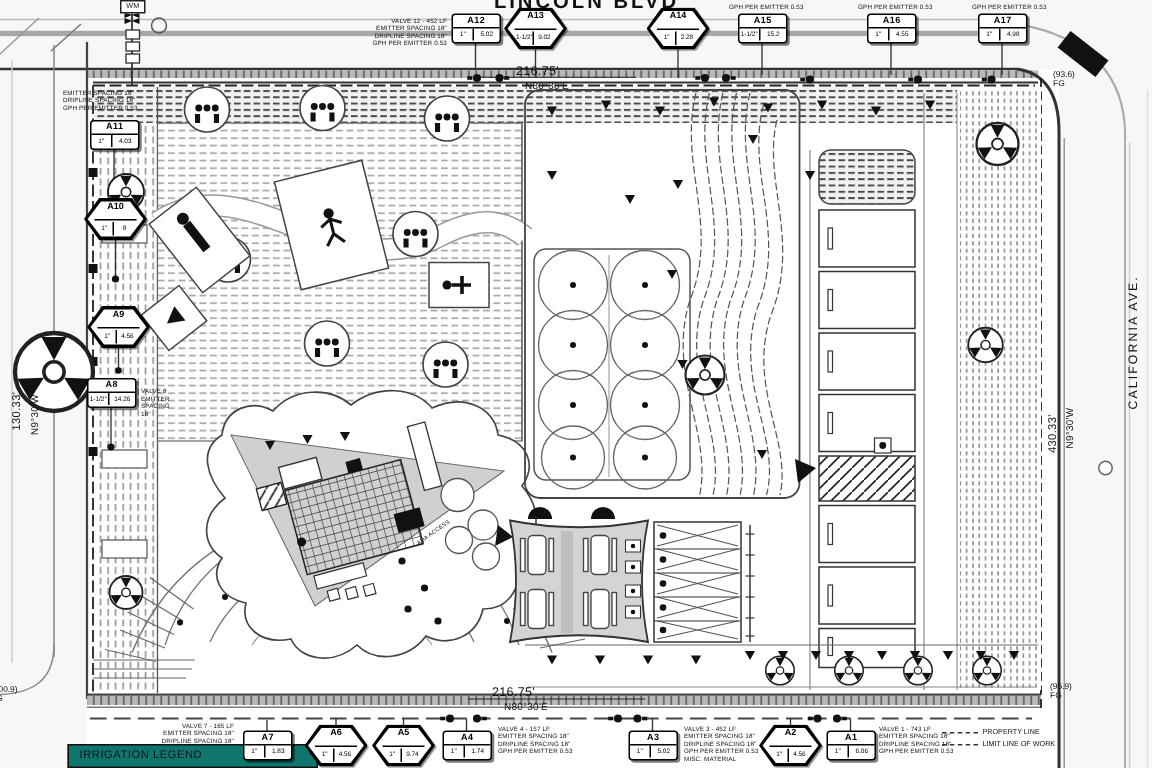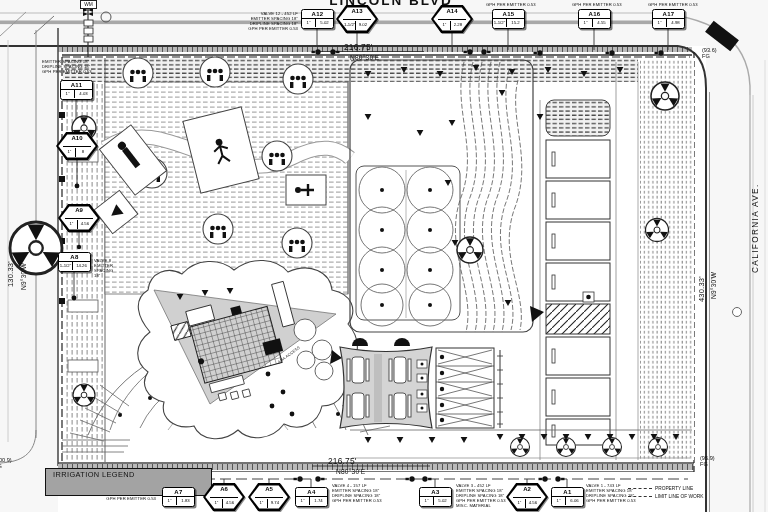--- a/index.html
+++ b/index.html
@@ -13,21 +13,21 @@
                 transform:rotate(-90deg);transform-origin:0 0;}
   .dim{font-size:8.4px;letter-spacing:.2px;}
   .bearing{font-size:6.6px;letter-spacing:.2px;}
   .vert{transform:rotate(-90deg);transform-origin:0 0;width:56px;}
   .fg{font-size:5.6px;line-height:6.4px;white-space:pre-line;}
   .note{font-size:4.2px;line-height:5px;white-space:pre-line;letter-spacing:.1px;}
   .note.r{text-align:right;}
   .clip8{width:26px;height:21px;overflow:hidden;}
   .wm{left:80px;top:0;width:17px;height:9px;border:1px solid #222;background:#fff;
       font-size:4.8px;text-align:center;line-height:8px;box-sizing:border-box;}
-  .leg{left:45px;top:468px;width:167px;height:28px;border:1.6px solid #111;background:#a3a3a3;box-sizing:border-box;}
+  .leg{left:45px;top:496px;width:167px;height:16px;border:1.6px solid #111;background:#0f766e;box-sizing:border-box;}
   .leg span{display:block;font-size:7.4px;line-height:12px;padding-left:7px;letter-spacing:.4px;}
   .lrow{display:flex;align-items:center;gap:3px;font-size:4.8px;}
   .sym{width:24px;height:0;border-top:1.2px dashed #333;}
   .ada{left:276px;top:353px;font-size:3.8px;transform:rotate(-36deg);letter-spacing:.2px;}
   
   .co{position:absolute;z-index:3;color:#000;}
   .co-rect{width:33px;height:20px;background:#fff;border:1.7px solid #000;border-radius:2.5px;
            box-sizing:border-box;box-shadow:1.5px 1.5px 0 rgba(0,0,0,.5);}
   .co-rect .cid{display:block;font-size:6px;font-weight:700;text-align:center;line-height:8px;
                 border-bottom:1.1px solid #000;letter-spacing:.3px;}

